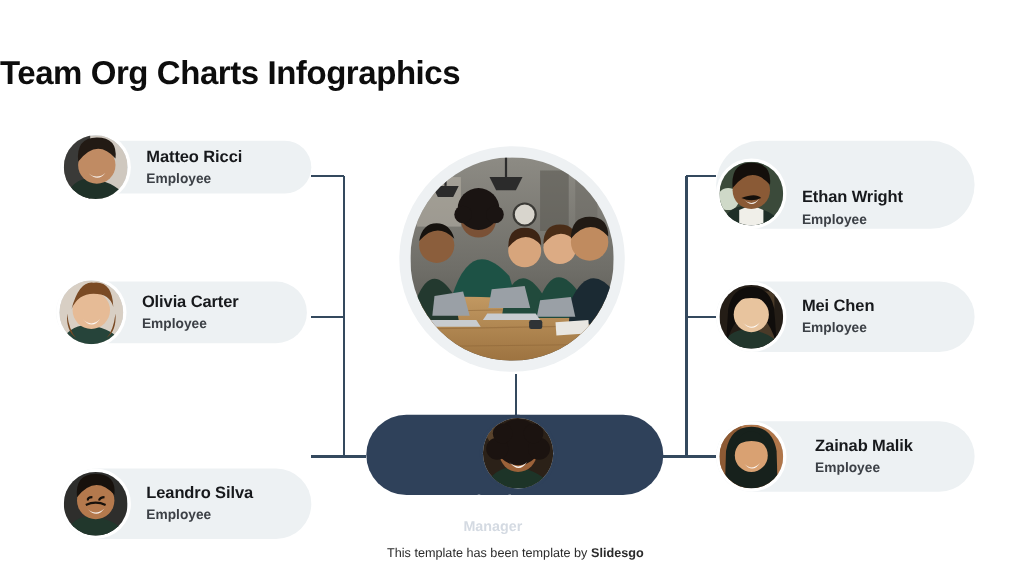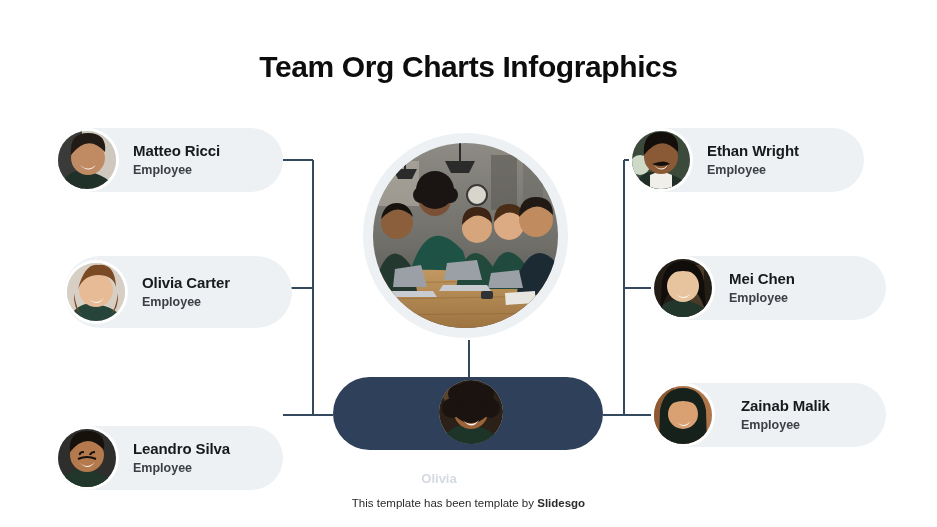--- a/index.html
+++ b/index.html
@@ -12,21 +12,20 @@
   .slide {
     position:relative;
     width:937px; height:527px;
     background:#ffffff;
   }
 
   
   .title {
     position:absolute;
     top:50px; left:0; width:937px;
-    text-align:center;
     font-size:30px;
     font-weight:bold;
     letter-spacing:-0.4px;
     color:#0d0d0d;
   }
 
   
   .connectors {
     position:absolute;
     top:0; left:0;
@@ -76,25 +75,25 @@
     font-weight:bold;
     color:#3c4046;
     margin-top:3px;
     line-height:1.2;
     white-space:nowrap;
   }
   .card.dark .card-name { color:#ffffff; }
   .card.dark .card-role { color:#d4dae2; }
 
   
-  #card-matteo  { left:55px;  top:128px; width:228px; height:64px; }
-  #card-olivia  { left:64px;  top:256px; width:228px; height:72px; }
+  #card-matteo  { left:55px;  top:128px; width:228px; height:48px; }
+  #card-olivia  { left:51px;  top:256px; width:228px; height:56px; }
   #card-leandro { left:55px;  top:383px; width:228px; height:64px;margin-top:43px; }
   
-  #card-ethan   { left:629px; top:128px; width:235px; height:64px; }
+  #card-ethan   { left:651px; top:128px; width:235px; height:80px;align-items:flex-end; }
   #card-mei     { left:651px; top:256px; width:235px; height:64px; }
   #card-zainab  { left:651px; top:383px; width:235px; height:64px;gap:12px; }
   
   #card-nia {
     left:333px; top:377px; width:270px; height:73px;
     padding-left:6px;
   }
   #card-nia .avatar { width:64px; height:64px; }
   #card-nia .avatar svg { width:64px; height:64px; }
   #card-nia .card-name { font-size:16.5px; }
@@ -372,21 +371,21 @@
           <circle cx="13" cy="28" r="10" fill="#1b1310"></circle>
           <circle cx="51" cy="28" r="10" fill="#1b1310"></circle>
           <circle cx="18" cy="14" r="9" fill="#1b1310"></circle>
           <circle cx="46" cy="14" r="9" fill="#1b1310"></circle>
           <path d="M24 40 q8 8 16 0 q-7 11 -16 0z" fill="#fff" opacity="0.92"></path>
         </svg>
       </div>
     </div>
     <div class="card-text">
       <div class="card-name">Nia Thompson</div>
-      <div class="card-role">Olivia</div>
+      <div class="card-role">Manager</div>
     </div>
   </div>
 
   <div class="footer">
     <span>This template has been template by </span><b>Slidesgo</b>
   </div>
 
 </div>
 
 </body></html>

